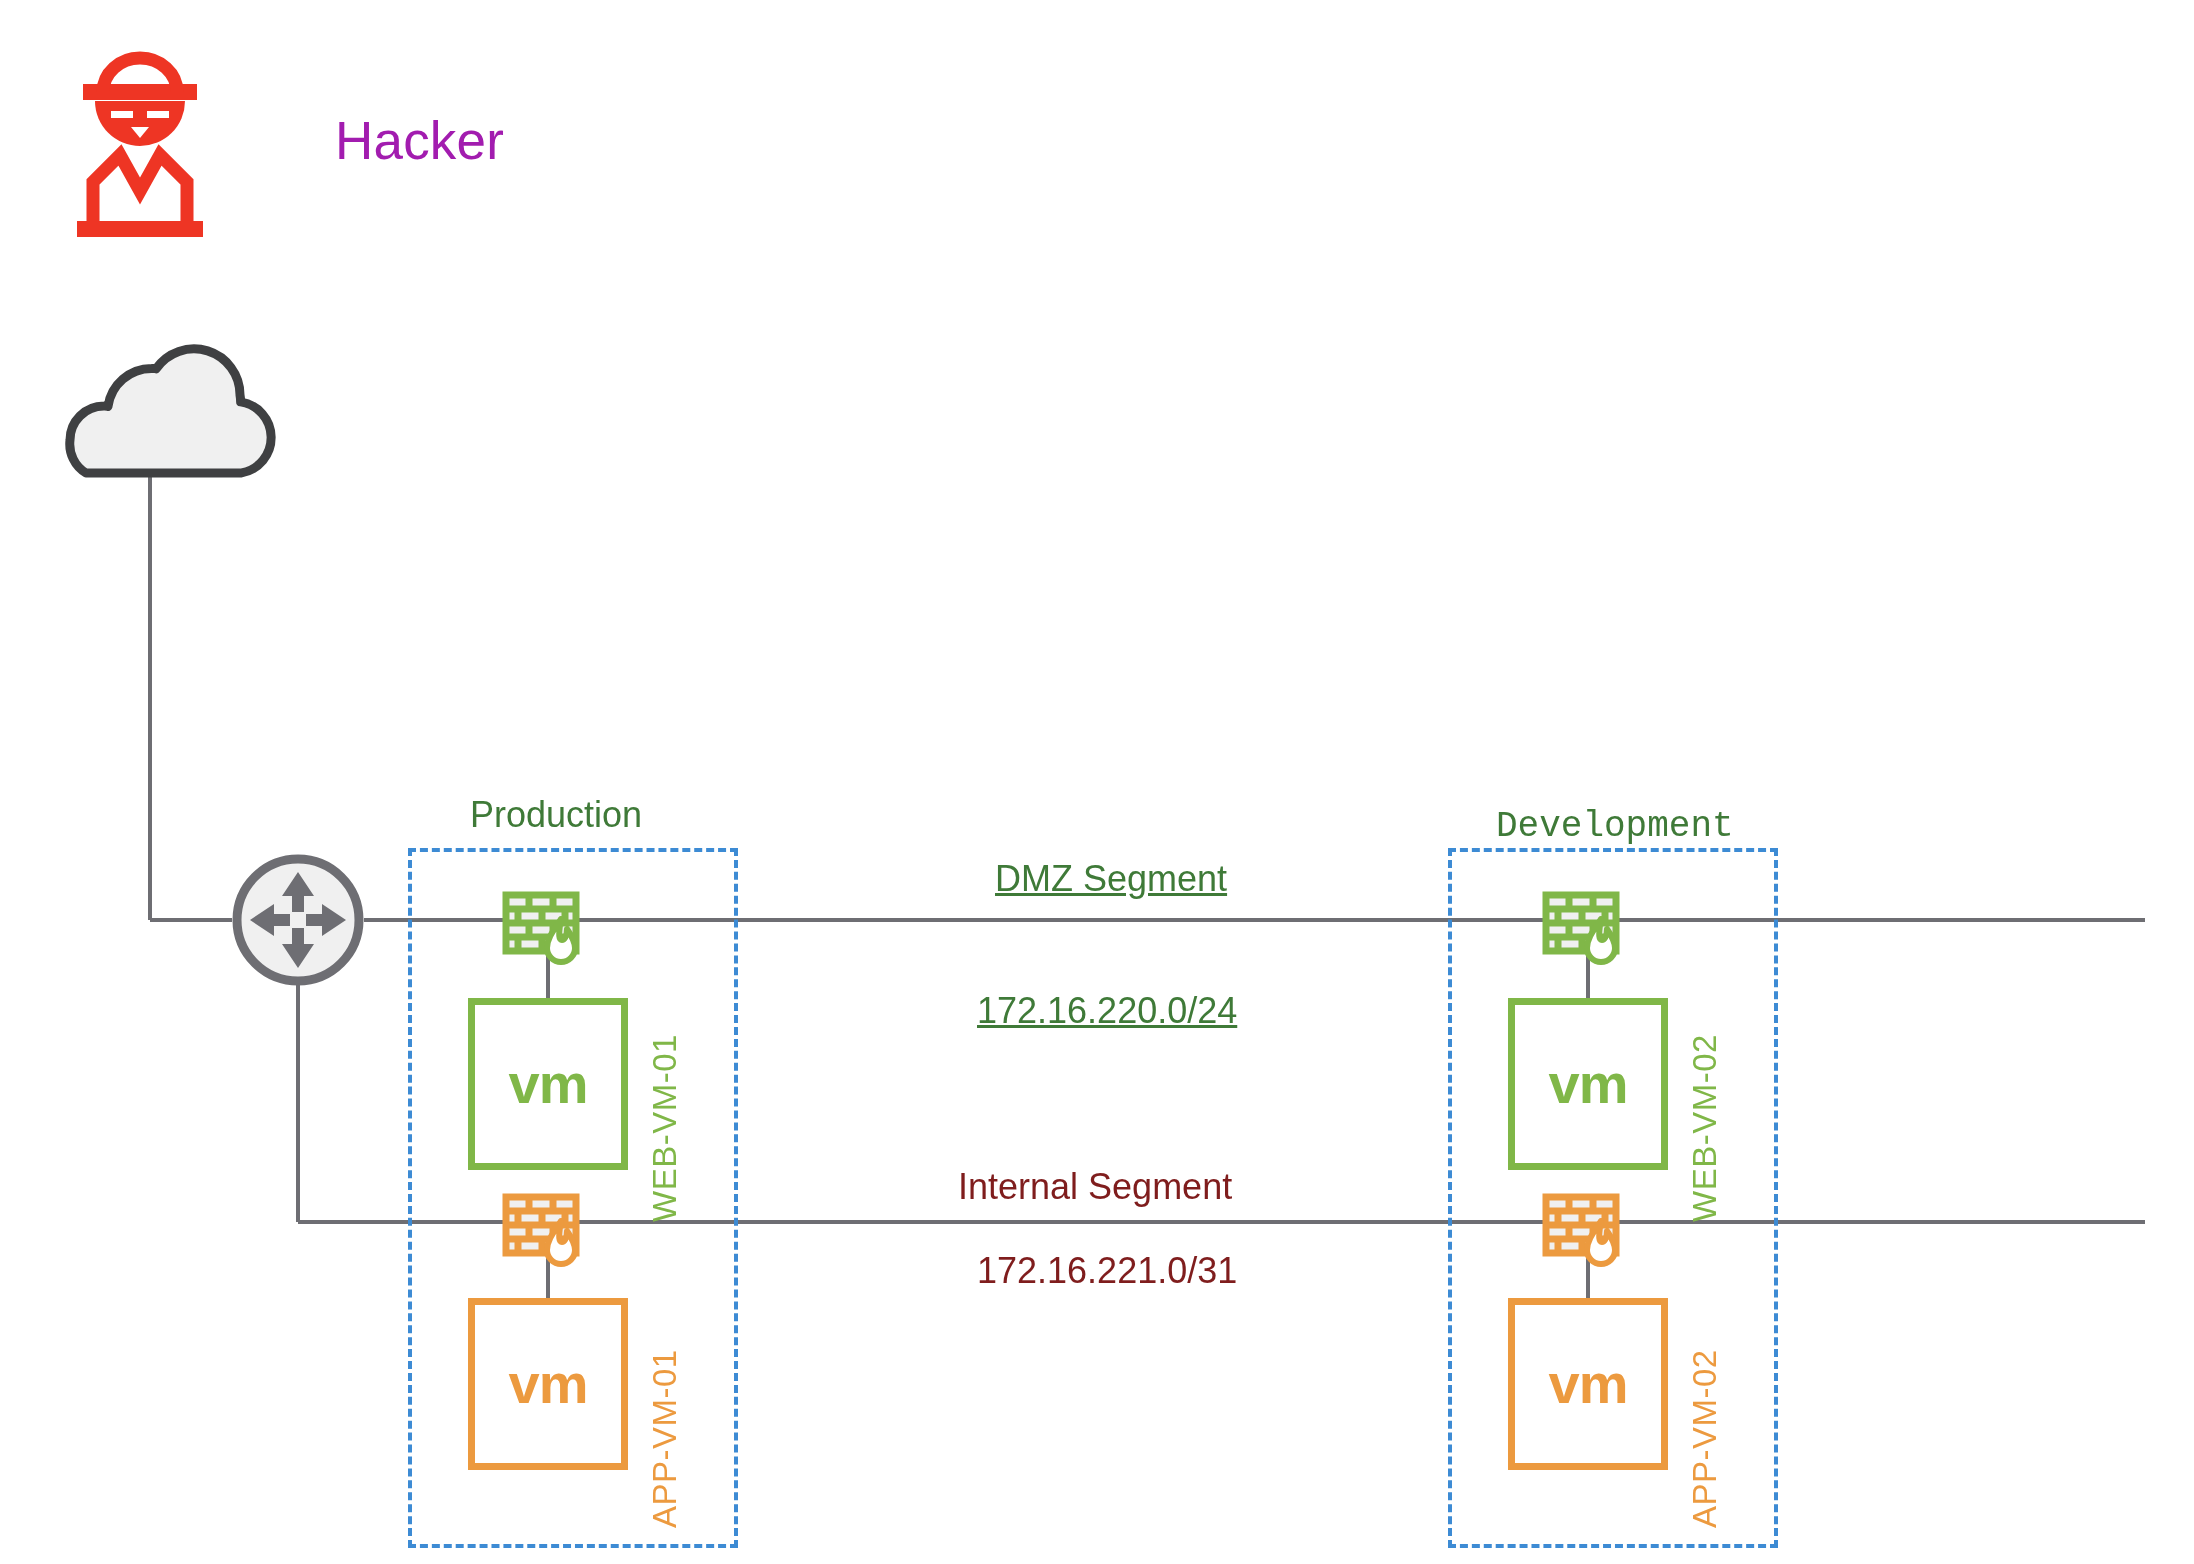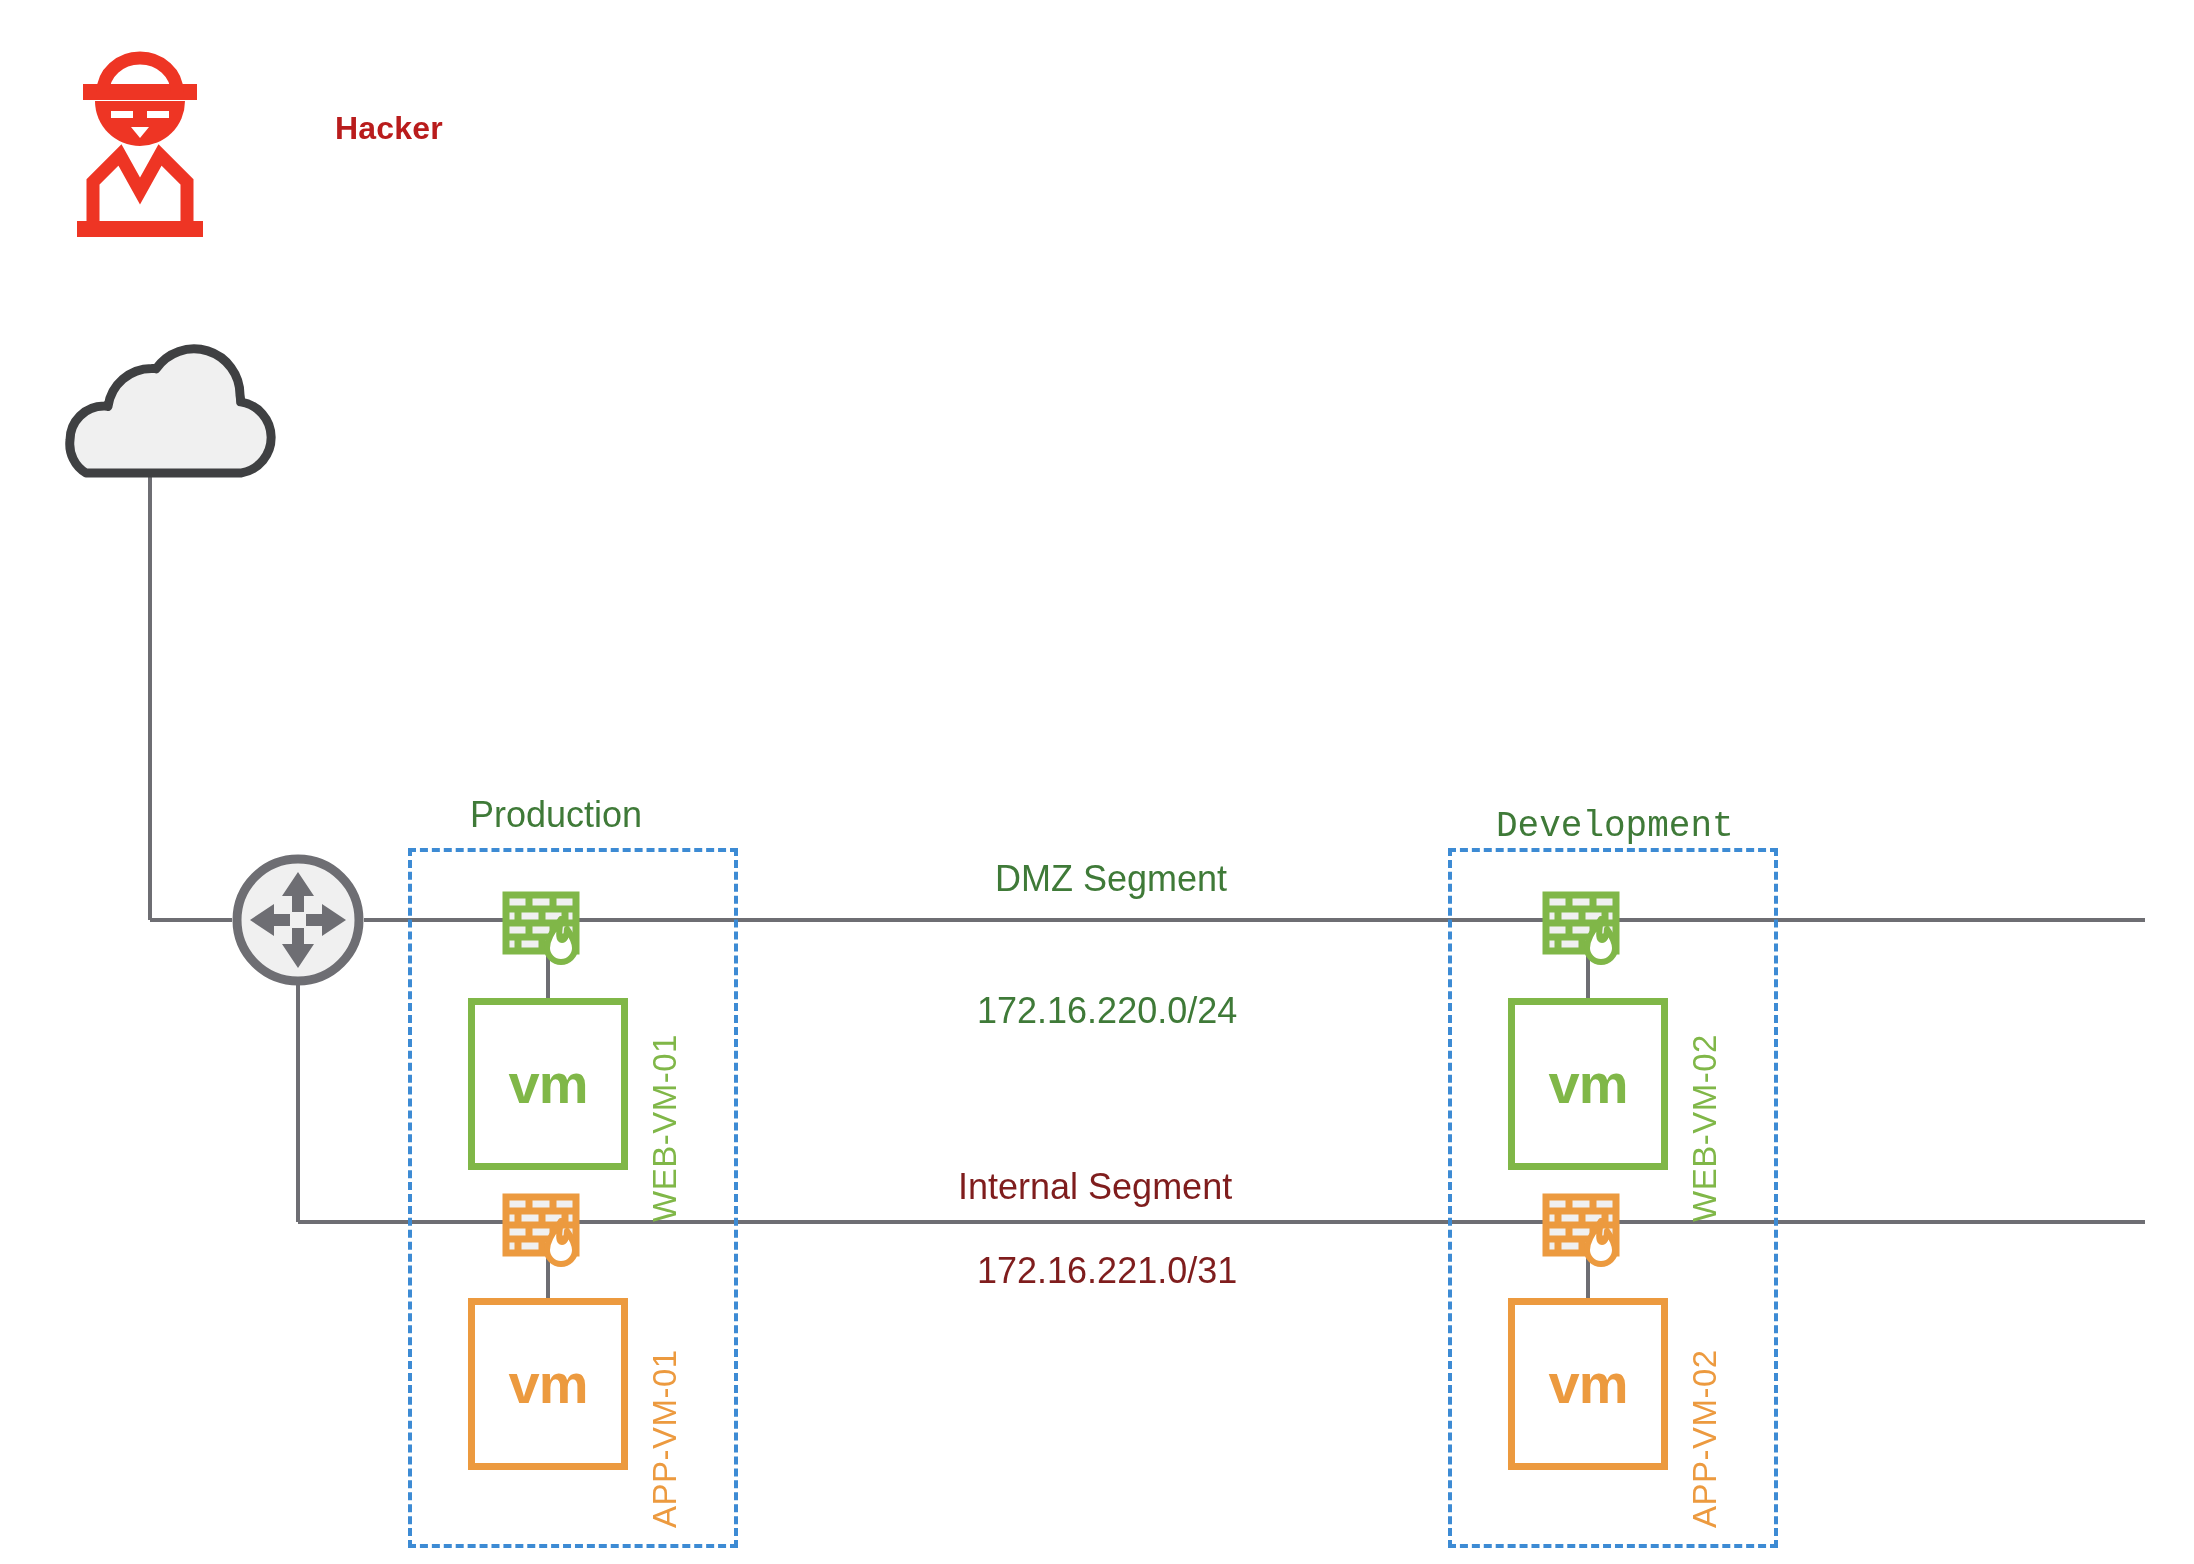--- a/index.html
+++ b/index.html
@@ -7,35 +7,35 @@
     font-family:"Liberation Sans", sans-serif;
     width:2194px;height:1564px;position:relative;overflow:hidden;
     -webkit-font-smoothing:antialiased;
   }
   #stage{position:absolute;inset:0;width:2194px;height:1564px;}
   svg.layer{position:absolute;left:0;top:0;width:2194px;height:1564px;overflow:visible;}
 
   .abs{position:absolute;}
 
   .txt-hacker-name{
-    font-size:32px;color:#b91c1c;letter-spacing:.2px;white-space:nowrap;font-weight:bold;
+    font-size:53px;color:#a21caf;letter-spacing:.2px;white-space:nowrap;
   }
   .txt-hacker-ip{
     font-size:44px;color:#6e6e73;letter-spacing:.2px;white-space:nowrap;
   }
   .txt-zone{
     font-size:36px;color:#3f7a38;white-space:nowrap;
   }
   .txt-seg-name{
     font-size:36px;white-space:nowrap;
   }
   .txt-seg-cidr{
     font-size:36px;white-space:nowrap;
   }
-  .seg-dmz{color:#3f7a38;}
+  .seg-dmz{color:#3f7a38;text-decoration:underline;}
   .seg-int{color:#7f1d1d;}
 
   .vm-label{
     font-size:33px;white-space:nowrap;
     transform-origin:left bottom;
     transform:rotate(-90deg);
     letter-spacing:.5px;
   }
   .vm-label.green{color:#80b748;}
   .vm-label.orange{color:#ec9a3f;}

